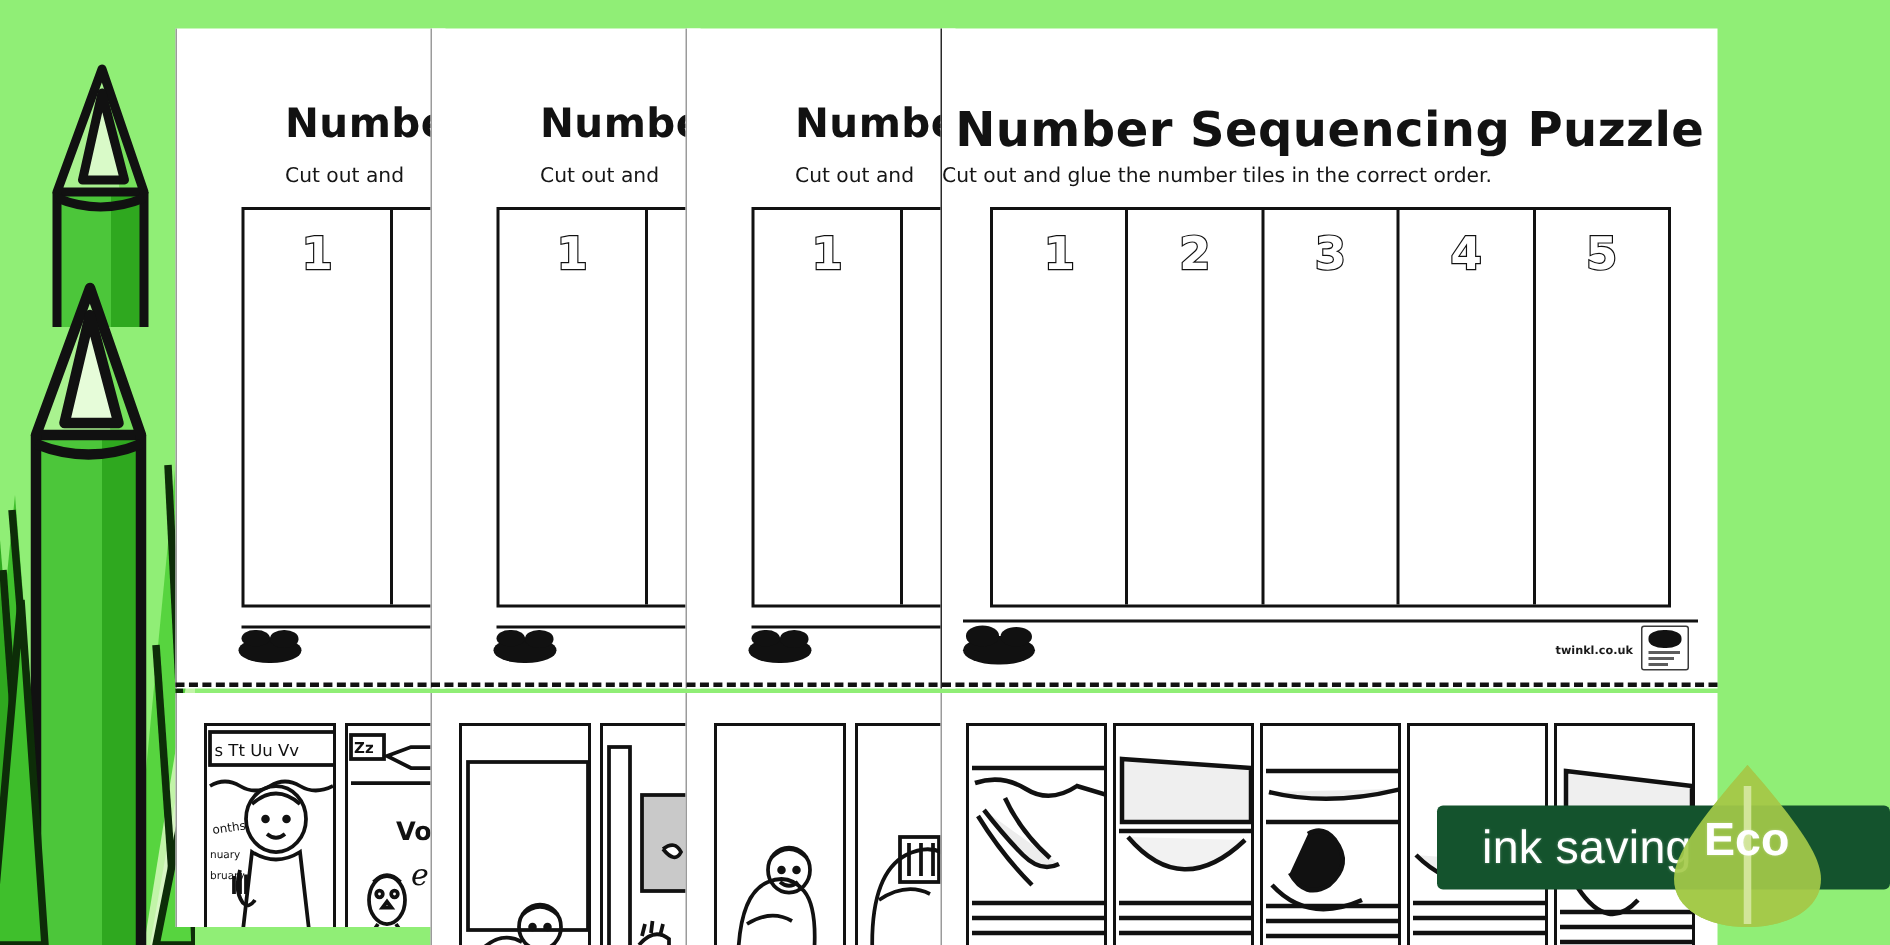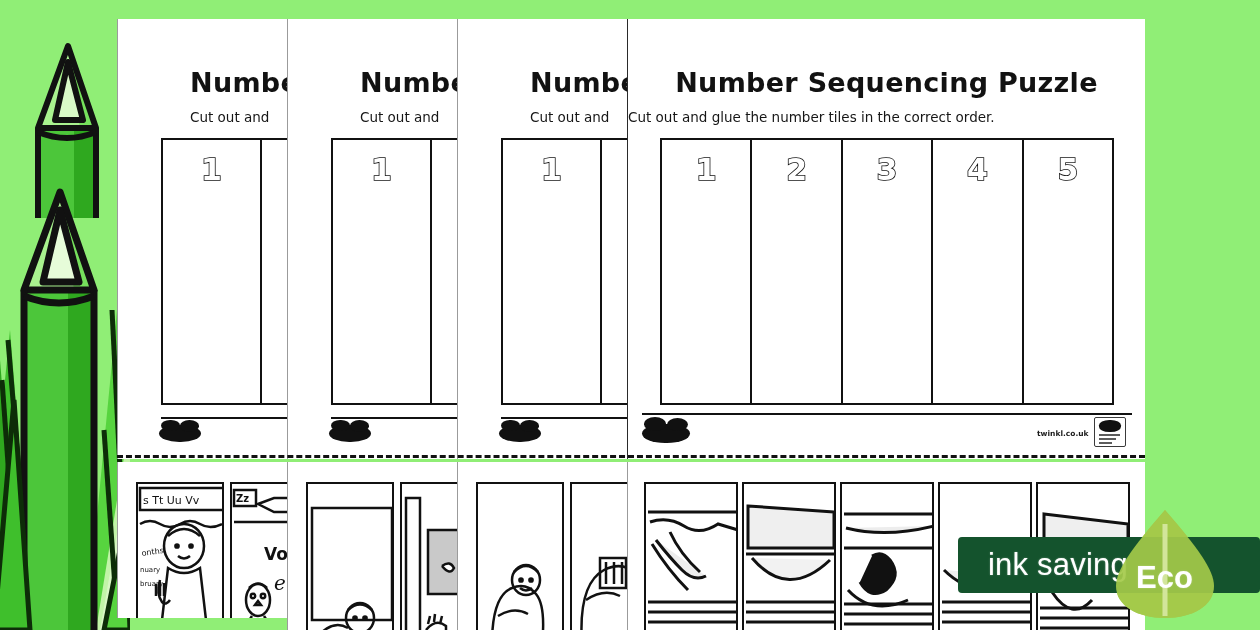--- a/index.html
+++ b/index.html
@@ -25,21 +25,21 @@
     border-left: 1px solid #9b9b9b;
     overflow: hidden;
   }
   .sheet.front { border-left: 1px solid #2a2a2a; }
 
   .title {
     position: absolute; top: 48px; left: 0; width: 100%;
     text-align: center;
     font-family: "DejaVu Sans", sans-serif;
     font-weight: bold;
-    font-size: 27px;
+    font-size: 32px;
     letter-spacing: .3px;
     color: #121212;
     white-space: nowrap;
   }
   .subtitle {
     position: absolute; top: 90px; left: 0; width: 100%;
     font-family: "DejaVu Sans", sans-serif;
     font-size: 13.5px;
     color: #161616;
     white-space: nowrap;
@@ -489,16 +489,16 @@
       <path d="M55,2 C88,40 104,62 104,78 C104,98 82,110 55,110 C28,110 6,98 6,78 C6,62 22,40 55,2 Z" fill="#a4ca4a"></path>
       <line x1="55" y1="16" x2="55" y2="108" stroke="#d2e59a" stroke-width="5"></line>
     </svg>
     <div class="eco-bar" style="left:0; top:5px; width:302px; height:56px;">
       <span class="eco-bar-label">ink saving</span>
     </div>
     <svg class="eco-leaf" width="110" height="112" viewBox="0 0 110 112" style="left:152px; top:-24px; pointer-events:none;" xmlns="http://www.w3.org/2000/svg">
       <path d="M55,2 C88,40 104,62 104,78 C104,98 82,110 55,110 C28,110 6,98 6,78 C6,62 22,40 55,2 Z" fill="#a4ca4a" fill-opacity="0.92"></path>
       <line x1="55" y1="16" x2="55" y2="108" stroke="#d2e59a" stroke-width="5"></line>
     </svg>
-    <div class="eco-leaf-label" style="left:178px; top:28px;">Eco</div>
+    <div class="eco-leaf-label" style="left:178px; top:10px;">Eco</div>
   </div>
 
 </div>
 
 </body></html>

